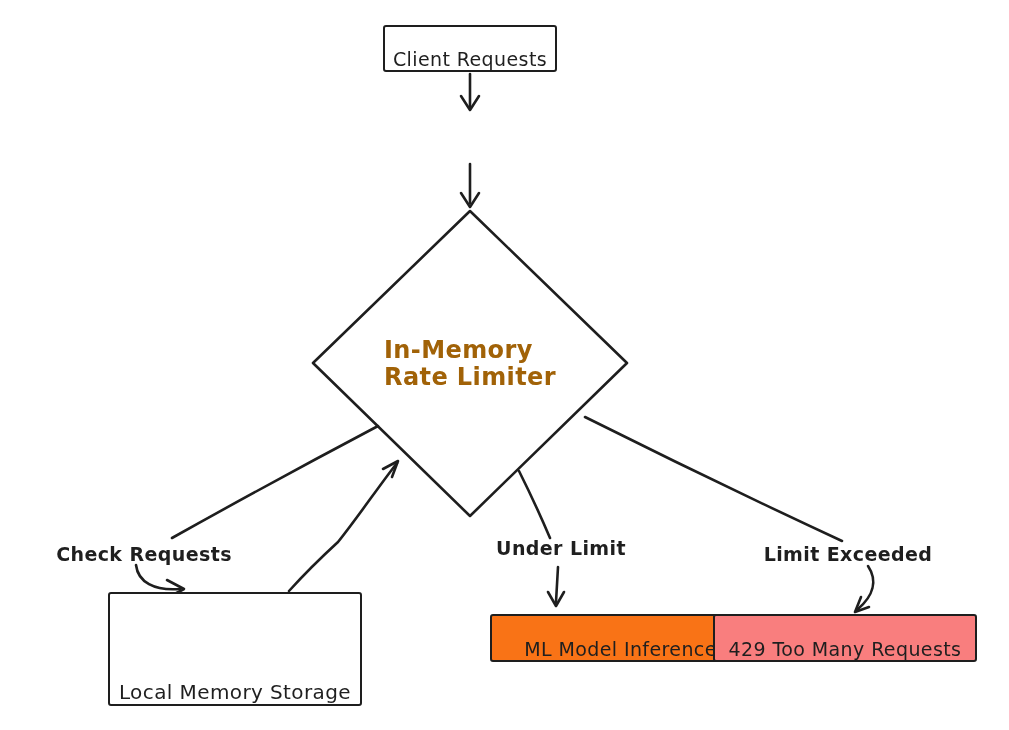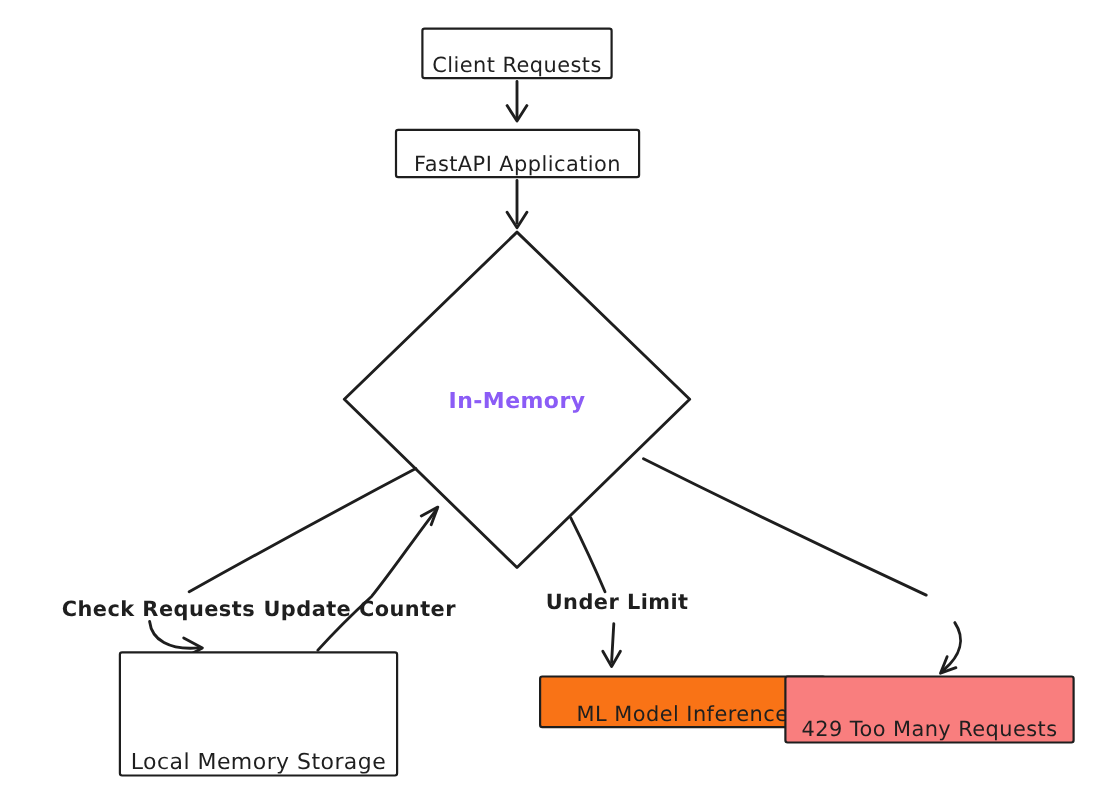--- a/index.html
+++ b/index.html
@@ -37,22 +37,22 @@
     position:absolute;
     transform:translate(-50%,-50%);
     color:var(--ink);
     font-size:19px;font-weight:600;letter-spacing:.4px;
     white-space:nowrap;
   }
   .diamond-label{
     position:absolute;
     left:470px;top:364px;
     transform:translate(-50%,-50%);
-    color:#8b5cf6;
-    font-size:20px;font-weight:600;letter-spacing:.4px;
+    color:#a16207;
+    font-size:24px;font-weight:600;letter-spacing:.4px;
     line-height:27px;text-align:left;
     white-space:nowrap;
   }
 </style>
 </head>
 <body>
 
 <div class="canvas" style="background: rgb(255, 255, 255);">
 
   <svg class="wires" viewBox="0 0 1009 730" xmlns="http://www.w3.org/2000/svg">
@@ -81,40 +81,38 @@
     <path d="M585,417 Q715,482 842,541"></path>
 
     <path d="M868,566 C878,581 873,596 858,609"></path>
     <path d="M869,607 L855,612 L861,597"></path>
   </svg>
 
   <div class="node" style="left:383px;top:25px;width:174px;height:47px;">
     <span>Client Requests</span>
   </div>
 
-  <div class="node" style="left:359px;top:117px;width:223px;height:45px;">
-    <span>FastAPI Application</span>
-  </div>
 
   <div class="diamond-label">
     <div>In-Memory</div>
+    <div>Rate Limiter</div>
   </div>
 
   <div class="node" style="left:108px;top:592px;width:254px;height:114px;font-size:20px;">
     <span>Local Memory Storage</span>
   </div>
 
   <div class="node" style="left: 442px; top: 614px; width: 261px; height: 48px; background: #f97316; margin-left: 48px;">
     <span>ML Model Inference</span>
   </div>
 
-  <div class="node" style="left: 713px; top: 614px; width: 264px; height: 62px; background: rgb(249, 126, 126);">
+  <div class="node" style="left: 713px; top: 614px; width: 264px; height: 48px; background: rgb(249, 126, 126);">
     <span>429 Too Many Requests</span>
   </div>
 
   <div class="edge-label" style="left:144px;top:554px;">Check Requests</div>
 
-  <div class="edge-label" style="left:327px;top:554px;">Update Counter</div>
 
   <div class="edge-label" style="left:561px;top:548px;">Under Limit</div>
 
+  <div class="edge-label" style="left:848px;top:554px;">Limit Exceeded</div>
 
 </div>
 
 </body></html>

